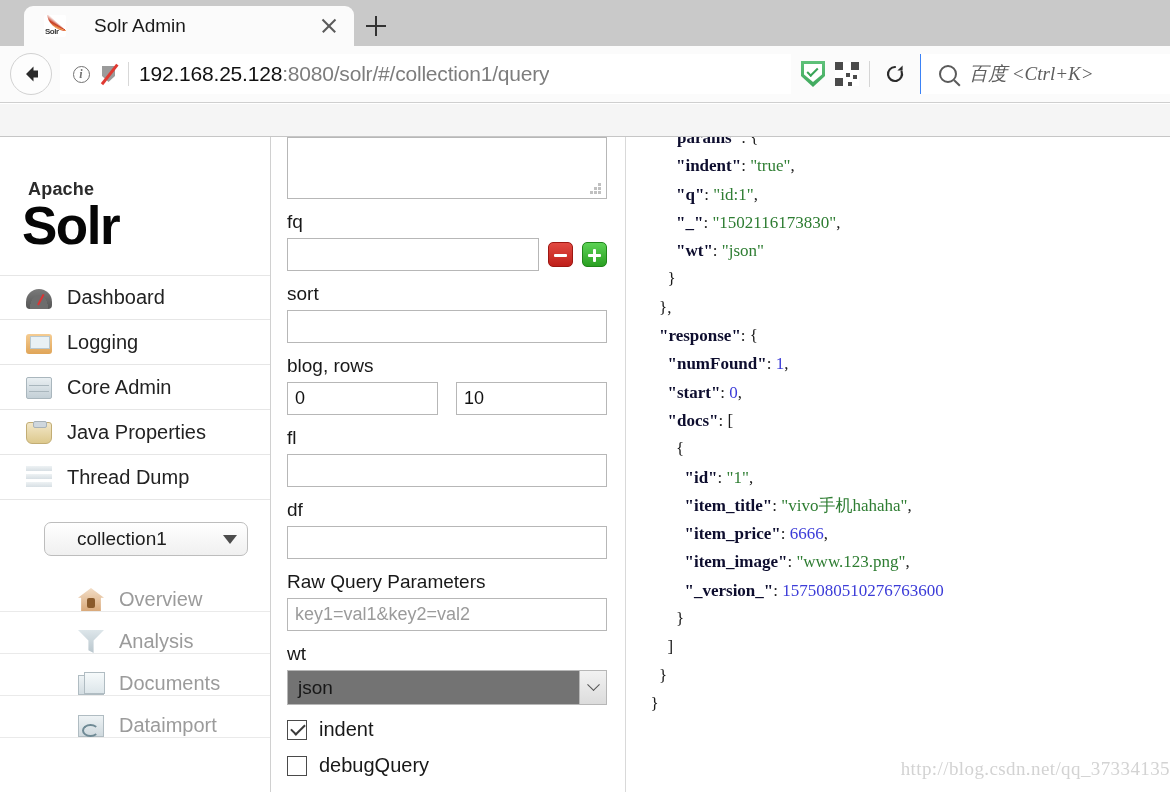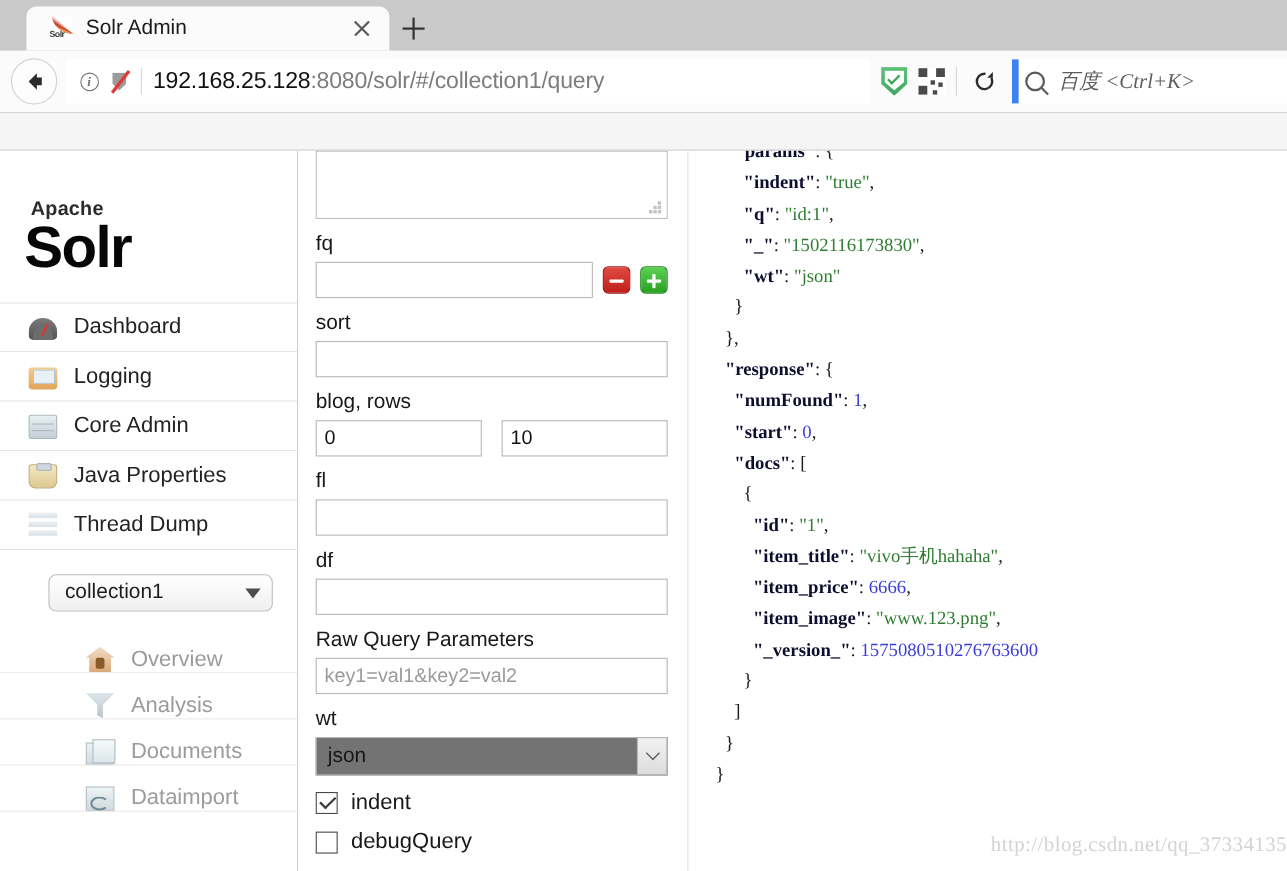--- a/index.html
+++ b/index.html
@@ -52,21 +52,21 @@
   .tab-favicon .solrword {
     position: absolute; left: 1px; bottom: 1px;
     font-size: 8px; font-weight: bold; color: #3b3b3b;
     font-family: "Liberation Sans", sans-serif;
     letter-spacing: -0.5px;
   }
   .tab-title {
     flex: 1;
     font-size: 19px;
     color: #1a1a1a;
-    margin-left: 12px;
+    margin-left: 28px;
     white-space: nowrap;
     overflow: hidden;
     font-family: "Liberation Sans", sans-serif;
   }
   .tab-close {
     width: 30px; height: 30px;
     position: relative;
     cursor: pointer;
     flex: 0 0 30px;
   }
@@ -189,23 +189,23 @@
       linear-gradient(#4a4a4a,#4a4a4a) 18px 13px/4px 4px no-repeat,
       linear-gradient(#4a4a4a,#4a4a4a) 13px 20px/4px 4px no-repeat;
     background-color: #fff;
   }
   .vdiv { width:1px; height:26px; background:#d5d5d5; }
   .reload-ic { width: 30px; height:30px; display:flex;align-items:center;justify-content:center; cursor:pointer;}
 
   .searchbox {
     width: 250px;
     height: 40px;
-    border-left: 6px solid #3b82f6;
+    border-left: 1px solid #3b82f6;
     display: flex; align-items: center;
-    padding-left: 6px;
+    padding-left: 18px;
     background:#fff;
     flex: 0 0 250px;
   }
   .mag {
     width: 18px; height: 18px;
     border: 2px solid #5a5a5a; border-radius: 50%;
     position: relative; flex:0 0 18px;
   }
   .mag::after {
     content:""; position:absolute; right:-6px; bottom:-3px;
@@ -329,21 +329,21 @@
   .ico-documents::after{content:""; position:absolute;left:5px;top:-4px;width:19px;height:20px;
     background:linear-gradient(#f6fafb,#dde6ea);border:1px solid #b0bcc2;}
 
   .collection-select {
     margin: 22px 22px 0 44px;
     height: 34px;
     border: 1px solid #bdbdbd;
     border-radius: 7px;
     background: linear-gradient(#ffffff,#f0f0f0);
     display: flex; align-items: center;
-    padding: 0 10px 0 14px;
+    padding: 0 10px 0 32px;
     cursor: pointer;
     justify-content: center;
   }
   .collection-select .cs-label {
     flex: 1; font-size: 19px; color: #1d1d1d;
     font-family: "Liberation Sans", sans-serif;
   }
   .caret-dn {
     width: 0; height: 0;
     border-left: 7px solid transparent;

